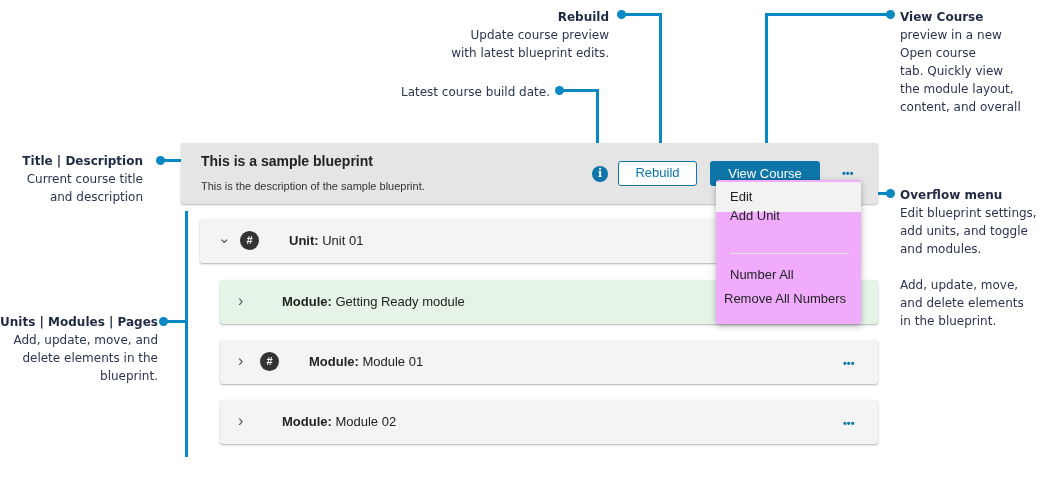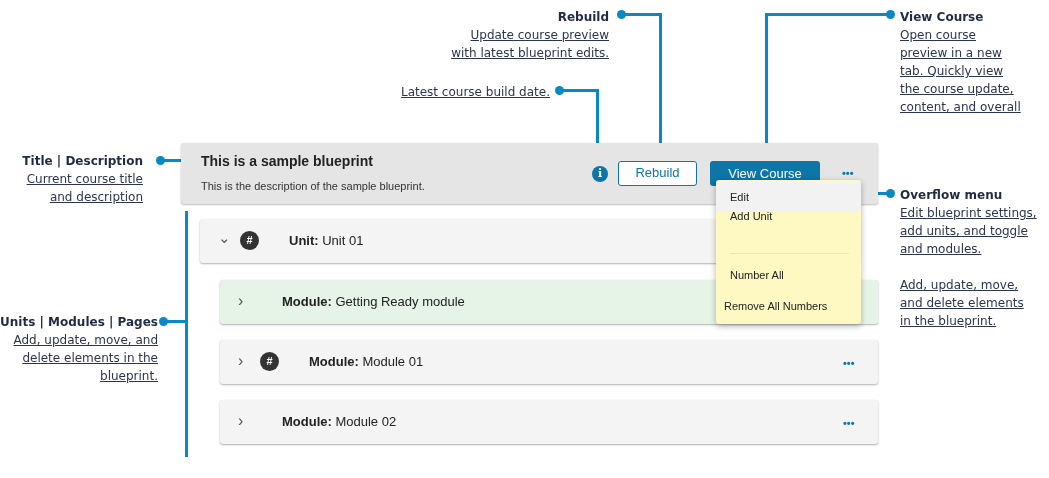--- a/index.html
+++ b/index.html
@@ -2,21 +2,21 @@
 <html><head>
   <meta charset="utf-8">
   <style>
     * { box-sizing: border-box; margin: 0; padding: 0; }
     html, body { width: 1049px; height: 478px; background: #ffffff; overflow: hidden; }
     body { position: relative; font-family: "Liberation Sans", sans-serif; color: #222; }
 
     
     .callout { position: absolute; font-family: "DejaVu Sans", sans-serif; font-size: 12px; line-height: 18px; color: #1f2a44; }
     .callout .ct { font-weight: bold; color: #1f2a44; }
-    .callout .cd { color: #2b3550; text-decoration: underline; }
+    .callout .cd { color: #2b3550; }
     .right-align { text-align: right; }
 
     
     .ln { position: absolute; background: #0a88c4; }
     .dot { position: absolute; width: 9px; height: 9px; border-radius: 50%; background: #0a88c4; }
 
     
     .card { position: absolute; background: #e5e5e5; border-radius: 3px; box-shadow: 0 1px 2px rgba(0,0,0,0.25), 0 0 1px rgba(0,0,0,0.1); }
     .bp-title { position: absolute; left: 20px; top: 10px; font-size: 14px; font-weight: bold; color: #222; }
     .bp-desc { position: absolute; left: 20px; top: 37px; font-size: 11px; color: #333; }
@@ -28,21 +28,21 @@
 
     
     .row { position: absolute; background: #f4f4f4; border-radius: 3px; box-shadow: 0 1px 2px rgba(0,0,0,0.3), 0 0 1px rgba(0,0,0,0.1); font-size: 13px; color: #222; }
     .row.green { background: #e6f4e8; }
     .chev { position: absolute; top: 0; font-size: 13px; color: #555; }
     .num-badge { position: absolute; width: 19px; height: 19px; border-radius: 50%; background: #333; color: #fff; font-size: 11px; text-align: center; line-height: 19px; font-weight: bold; }
     .row-label { position: absolute; white-space: nowrap; }
     .row-label b { font-weight: bold; margin-left: 24px; }
 
     
-    .menu { position: absolute; left: 716px; top: 180px; width: 145px; height: 144px; background: #fef9c3; border-radius: 3px; box-shadow: 0 2px 6px rgba(0,0,0,0.3); font-size: 11px; color: #222; }
+    .menu { position: absolute; left: 716px; top: 180px; width: 145px; height: 144px; background: #f0abfc; border-radius: 3px; box-shadow: 0 2px 6px rgba(0,0,0,0.3); font-size: 13px; color: #222; }
     .mi { position: absolute; left: 0; width: 100%; height: 30px; line-height: 30px; padding-left: 14px; }
     .mi.hover { background: #f2f2f2; }
     .menu-sep { position: absolute; left: 14px; right: 12px; top: 73px; height: 1px; background: #e3e3e3; }
   </style>
 </head>
 <body>
 
 <div class="callout right-align" style="right:440px; top:8px; width:200px;">
   <div class="ct">Rebuild</div>
   <div class="cd">Update course preview</div>
@@ -54,24 +54,24 @@
 
 <div class="callout right-align" style="right:499px; top:83px; width:200px;">
   <div class="cd">Latest course build date.</div>
 </div>
 <div class="dot" style="left:555px; top:86px;"></div>
 <div class="ln" style="left:559px; top:89px; width:40px; height:3px;"></div>
 <div class="ln" style="left:596px; top:89px; width:3px; height:70px;"></div>
 
 <div class="callout" style="left:900px; top:8px; width:149px;">
   <div class="ct">View Course</div>
+  <div class="cd">preview in a new</div>
   <div class="cd">Open course</div>
-  <div class="cd">preview in a new</div>
   <div class="cd">tab. Quickly view</div>
-  <div class="cd">the course update,</div>
+  <div class="cd">the module layout,</div>
   <div class="cd">content, and overall</div>
 </div>
 <div class="dot" style="left:886px; top:10px;"></div>
 <div class="ln" style="left:765px; top:13px; width:123px; height:3px;"></div>
 <div class="ln" style="left:765px; top:13px; width:3px; height:141px;"></div>
 
 <div class="callout right-align" style="right:906px; top:152px; width:150px;">
   <div class="ct">Title | Description</div>
   <div class="cd">Current course title</div>
   <div class="cd">and description</div>
@@ -145,14 +145,14 @@
     <span>Module 02</span>
   </span>
   <span class="more" style="left:623px; top:18px; font-size:11px;">•••</span>
 </div>
 
 <div class="menu">
   <div class="mi hover" style="top:2px;">Edit</div>
   <div class="mi" style="top:21px;">Add Unit</div>
   <div class="menu-sep"></div>
   <div class="mi" style="top:80px;">Number All</div>
-  <div class="mi" style="top:111px;padding-left:8px;">Remove All Numbers</div>
+  <div class="mi" style="top:104px;padding-left:8px;">Remove All Numbers</div>
 </div>
 
 </body></html>

